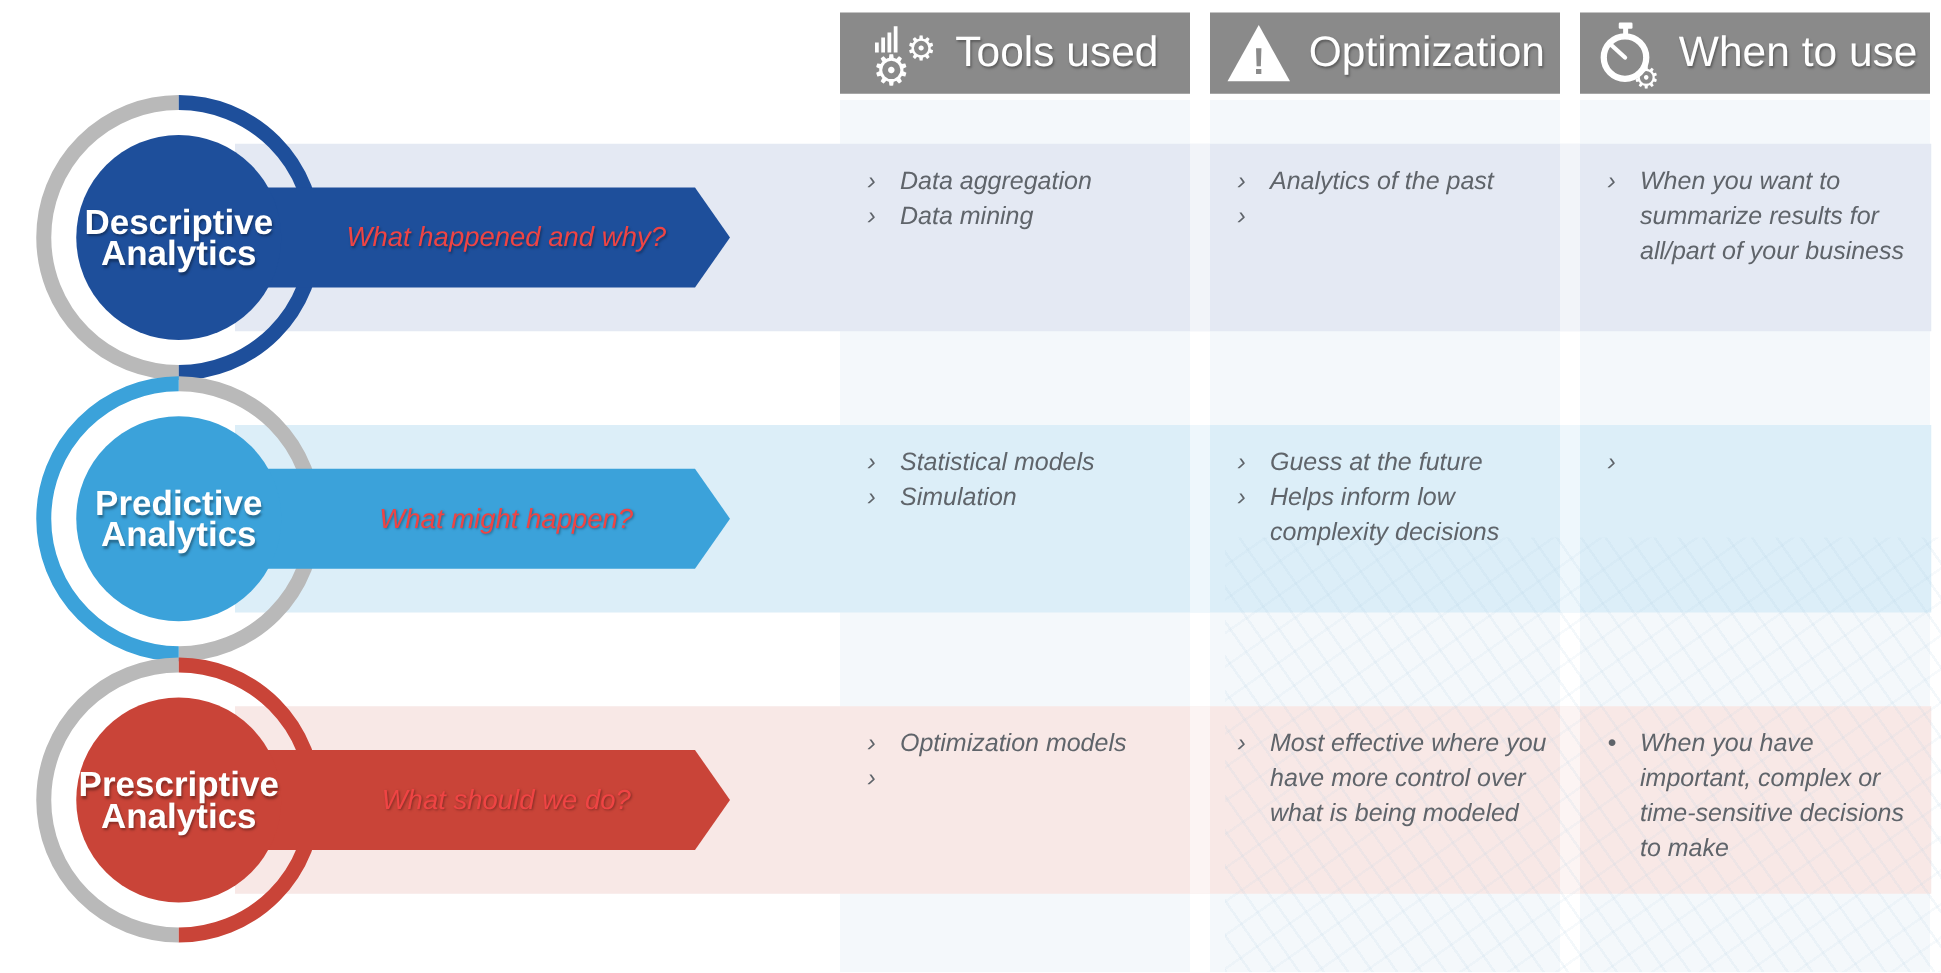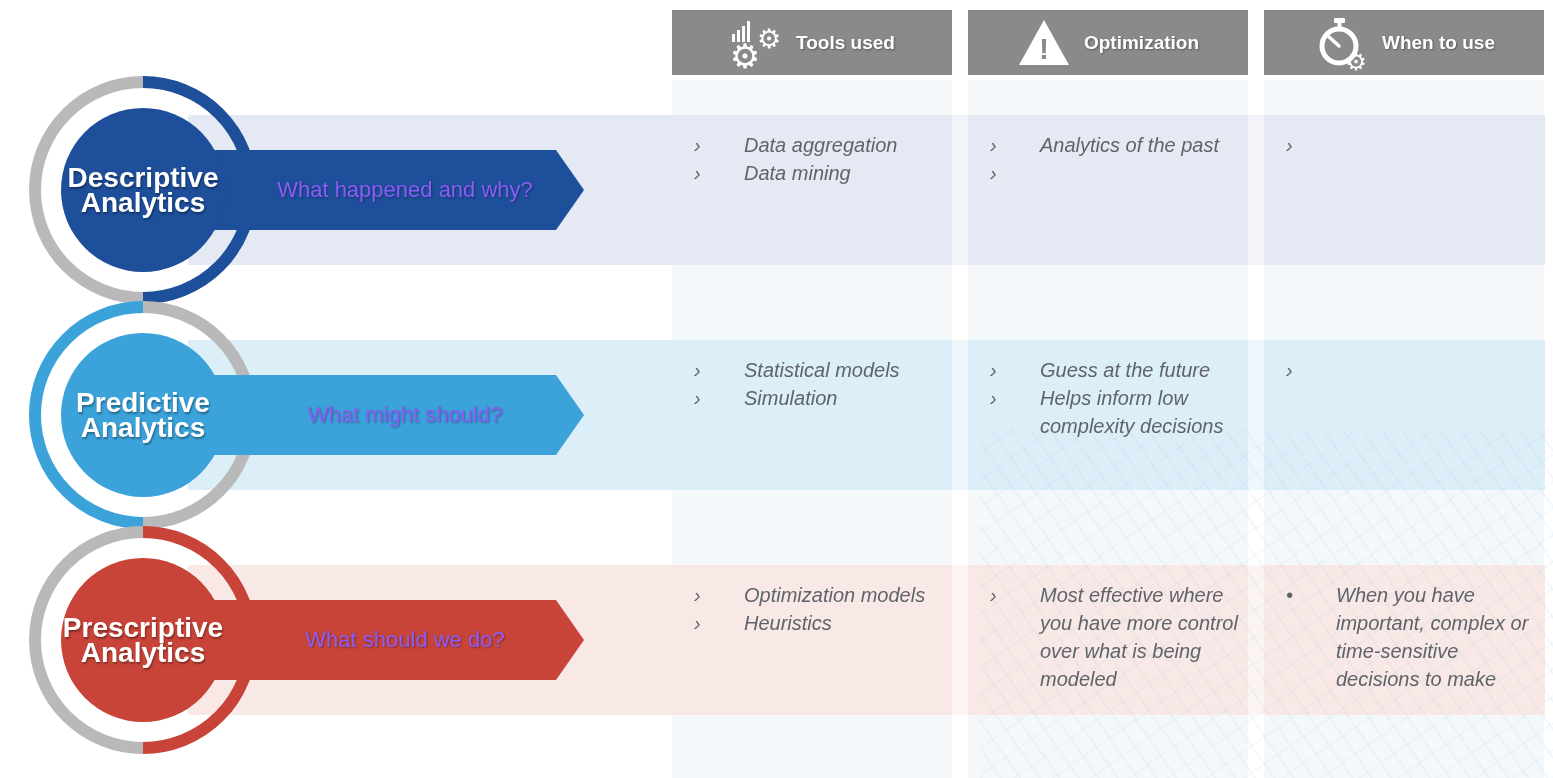--- a/index.html
+++ b/index.html
@@ -23,46 +23,46 @@
       repeating-linear-gradient(55deg, rgba(175,205,225,0.14) 0 2px, rgba(0,0,0,0) 2px 16px),
       repeating-linear-gradient(-35deg, rgba(175,205,225,0.10) 0 2px, rgba(0,0,0,0) 2px 22px);
   }
   
   .col-header{
     position:absolute;top:10px;height:65px;width:280px;background:#8a8a8a;
     display:flex;align-items:center;justify-content:center;gap:13px;
   }
   .hdr-c0{left:672px}.hdr-c1{left:968px}.hdr-c2{left:1264px}
   .col-header .hlabel{
-    color:#ffffff;font-size:19px;font-weight:bold;
+    color:#ffffff;font-size:34px;font-weight:normal;
     text-shadow:1px 1px 2px rgba(0,0,0,0.35);white-space:nowrap;
   }
   .hicon{flex:0 0 auto;display:block;}
   
   .keyshape{position:absolute;left:0;width:600px;height:260px;}
   .ks-r0{top:60px}.ks-r1{top:285px}.ks-r2{top:510px}
   .circle-label{
     position:absolute;left:53px;width:180px;text-align:center;color:#ffffff;
     font-size:28px;font-weight:bold;line-height:25px;
     text-shadow:1px 2px 2px rgba(0,0,0,0.35);
   }
   .cl-r0{top:165px}.cl-r1{top:390px}.cl-r2{top:615px}
   .question{
-    position:absolute;left:250px;width:310px;text-align:center;color:#8b5cf6;
-    font-size:22px;line-height:28px;
+    position:absolute;left:250px;width:310px;text-align:center;color:#ef4444;
+    font-size:22px;font-style:italic;line-height:28px;
     text-shadow:1px 1px 2px rgba(0,0,0,0.35);white-space:nowrap;
   }
   .q-r0{top:176px}.q-r1{top:401px}.q-r2{top:626px}
   
   .cell{position:absolute;width:252px;color:#5f646a;font-size:20px;font-style:italic;line-height:28px;}
   .cx0{left:694px}.cx1{left:990px}.cx2{left:1286px}
   .cy0{top:131px}.cy1{top:356px}.cy2{top:581px}
   .bullet{display:flex;align-items:flex-start;}
   .marker{flex:0 0 26px;}
-  .btext{flex:1 1 auto;margin-left:24px;}
+  .btext{flex:1 1 auto;}
 </style>
 </head>
 <body>
 
 <div id="canvas">
 
   <div class="col-strip strip-c0"></div>
   <div class="col-strip strip-c1"></div>
   <div class="col-strip strip-c2"></div>
 
@@ -140,21 +140,21 @@
   <div class="circle-label cl-r1">
     <div>Predictive</div>
     <div>Analytics</div>
   </div>
   <div class="circle-label cl-r2">
     <div>Prescriptive</div>
     <div>Analytics</div>
   </div>
 
   <div class="question q-r0">What happened and why?</div>
-  <div class="question q-r1">What might should?</div>
+  <div class="question q-r1">What might happen?</div>
   <div class="question q-r2">What should we do?</div>
 
   <div class="cell cx0 cy0">
     <div class="bullet">
       <span class="marker">›</span>
       <span class="btext">Data aggregation</span>
     </div>
     <div class="bullet">
       <span class="marker">›</span>
       <span class="btext">Data mining</span>
@@ -165,20 +165,21 @@
       <span class="marker">›</span>
       <span class="btext">Analytics of the past</span>
     </div>
     <div class="bullet">
       <span class="marker">›</span>
     </div>
   </div>
   <div class="cell cx2 cy0">
     <div class="bullet">
       <span class="marker">›</span>
+      <span class="btext">When you want to summarize results for all/part of your business</span>
     </div>
   </div>
 
   <div class="cell cx0 cy1">
     <div class="bullet">
       <span class="marker">›</span>
       <span class="btext">Statistical models</span>
     </div>
     <div class="bullet">
       <span class="marker">›</span>
@@ -201,21 +202,20 @@
     </div>
   </div>
 
   <div class="cell cx0 cy2">
     <div class="bullet">
       <span class="marker">›</span>
       <span class="btext">Optimization models</span>
     </div>
     <div class="bullet">
       <span class="marker">›</span>
-      <span class="btext">Heuristics</span>
     </div>
   </div>
   <div class="cell cx1 cy2">
     <div class="bullet">
       <span class="marker">›</span>
       <span class="btext">Most effective where you have more control over what is being modeled</span>
     </div>
   </div>
   <div class="cell cx2 cy2">
     <div class="bullet">

